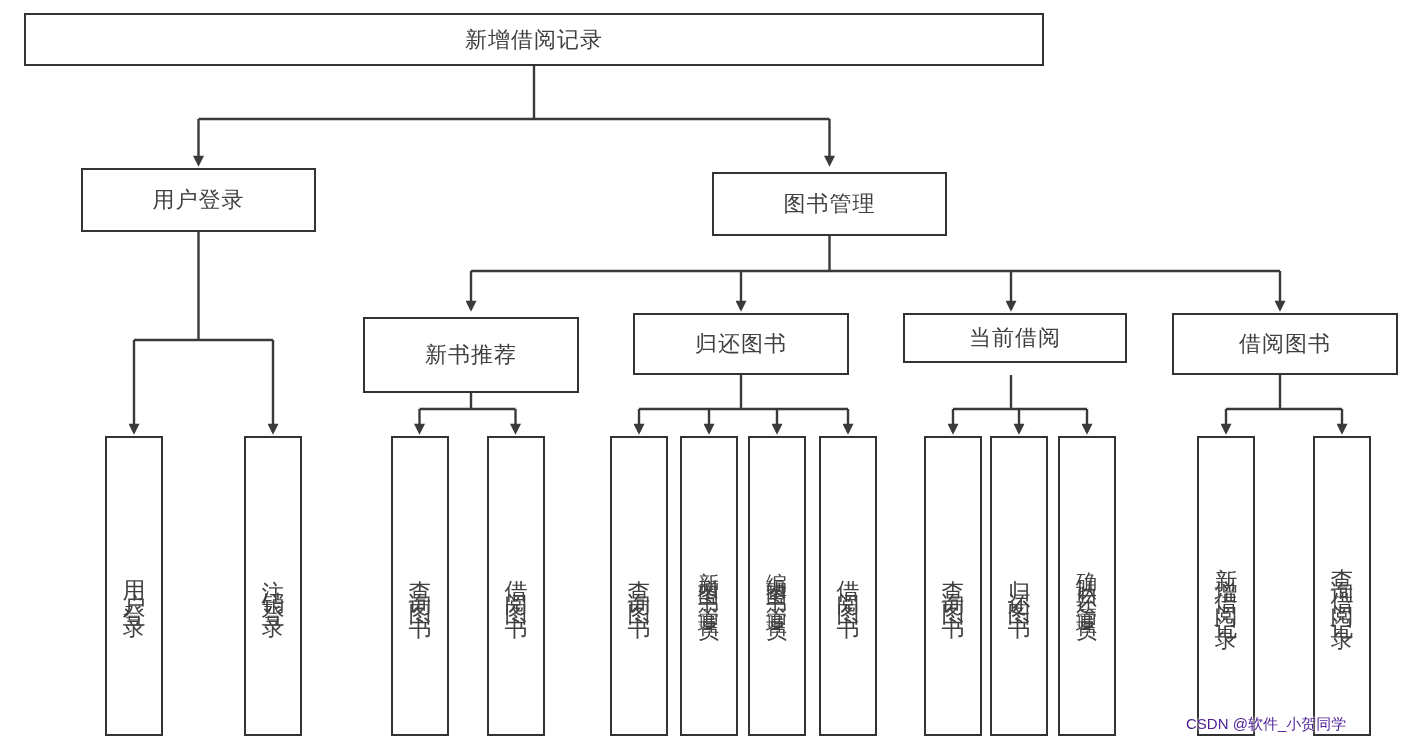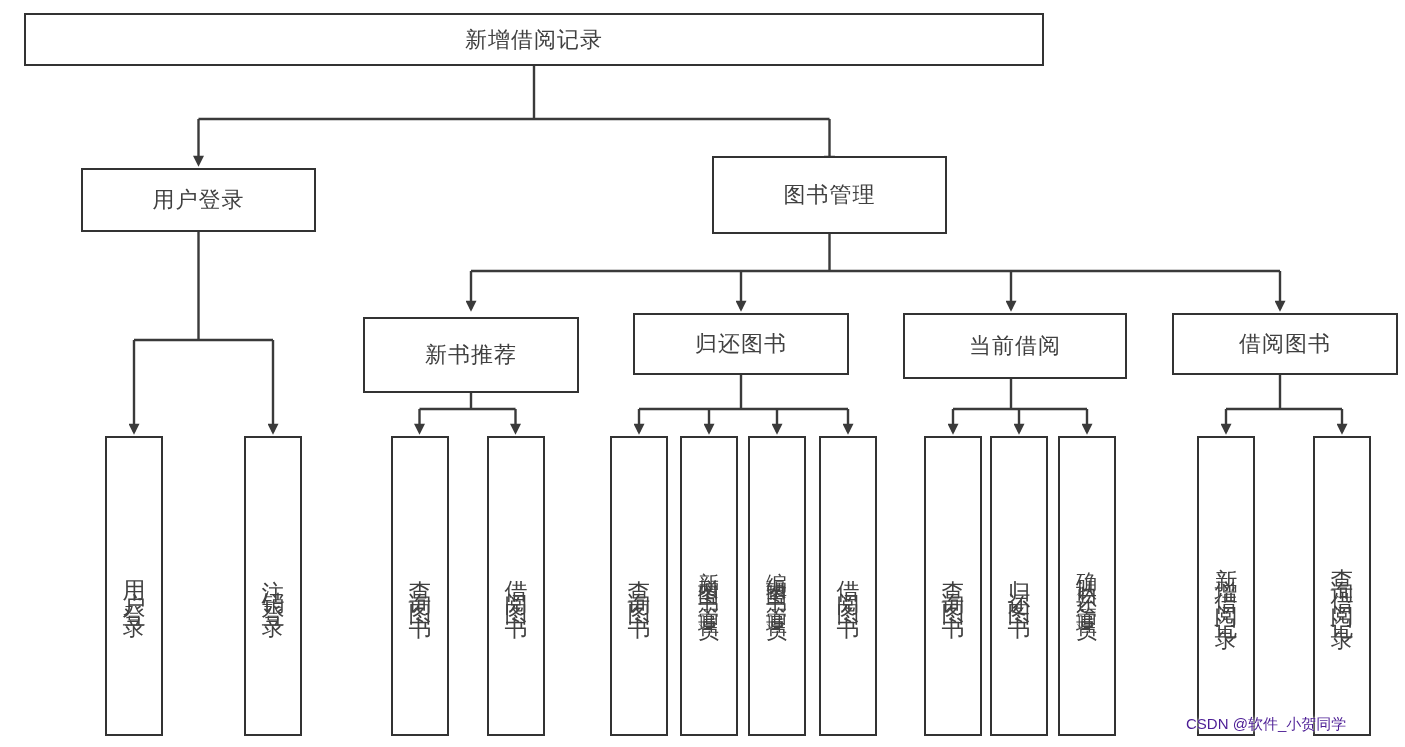--- a/index.html
+++ b/index.html
@@ -101,31 +101,31 @@
     <path class="wire" d="M1342 409 V432" marker-end="url(#ah)"></path>
   </svg>
 
   <div class="node h" style="left:24px;top:13px;width:1020px;height:53px">
     <span class="lbl">新增借阅记录</span>
   </div>
 
   <div class="node h" style="left:81px;top:168px;width:235px;height:64px">
     <span class="lbl">用户登录</span>
   </div>
-  <div class="node h" style="left:712px;top:156px;width:235px;height:78px">
+  <div class="node h" style="left:712px;top:172px;width:235px;height:64px">
     <span class="lbl">图书管理</span>
   </div>
 
   <div class="node h" style="left:363px;top:317px;width:216px;height:76px">
     <span class="lbl">新书推荐</span>
   </div>
   <div class="node h" style="left:633px;top:313px;width:216px;height:62px">
     <span class="lbl">归还图书</span>
   </div>
-  <div class="node h" style="left:903px;top:313px;width:224px;height:66px">
+  <div class="node h" style="left:903px;top:313px;width:224px;height:50px">
     <span class="lbl">当前借阅</span>
   </div>
   <div class="node h" style="left:1172px;top:313px;width:226px;height:62px">
     <span class="lbl">借阅图书</span>
   </div>
 
   <div class="node v" style="left:105px;top:436px;width:58px;height:300px">
     <span class="lbl">用户登录</span>
   </div>
   <div class="node v" style="left:244px;top:436px;width:58px;height:300px">

